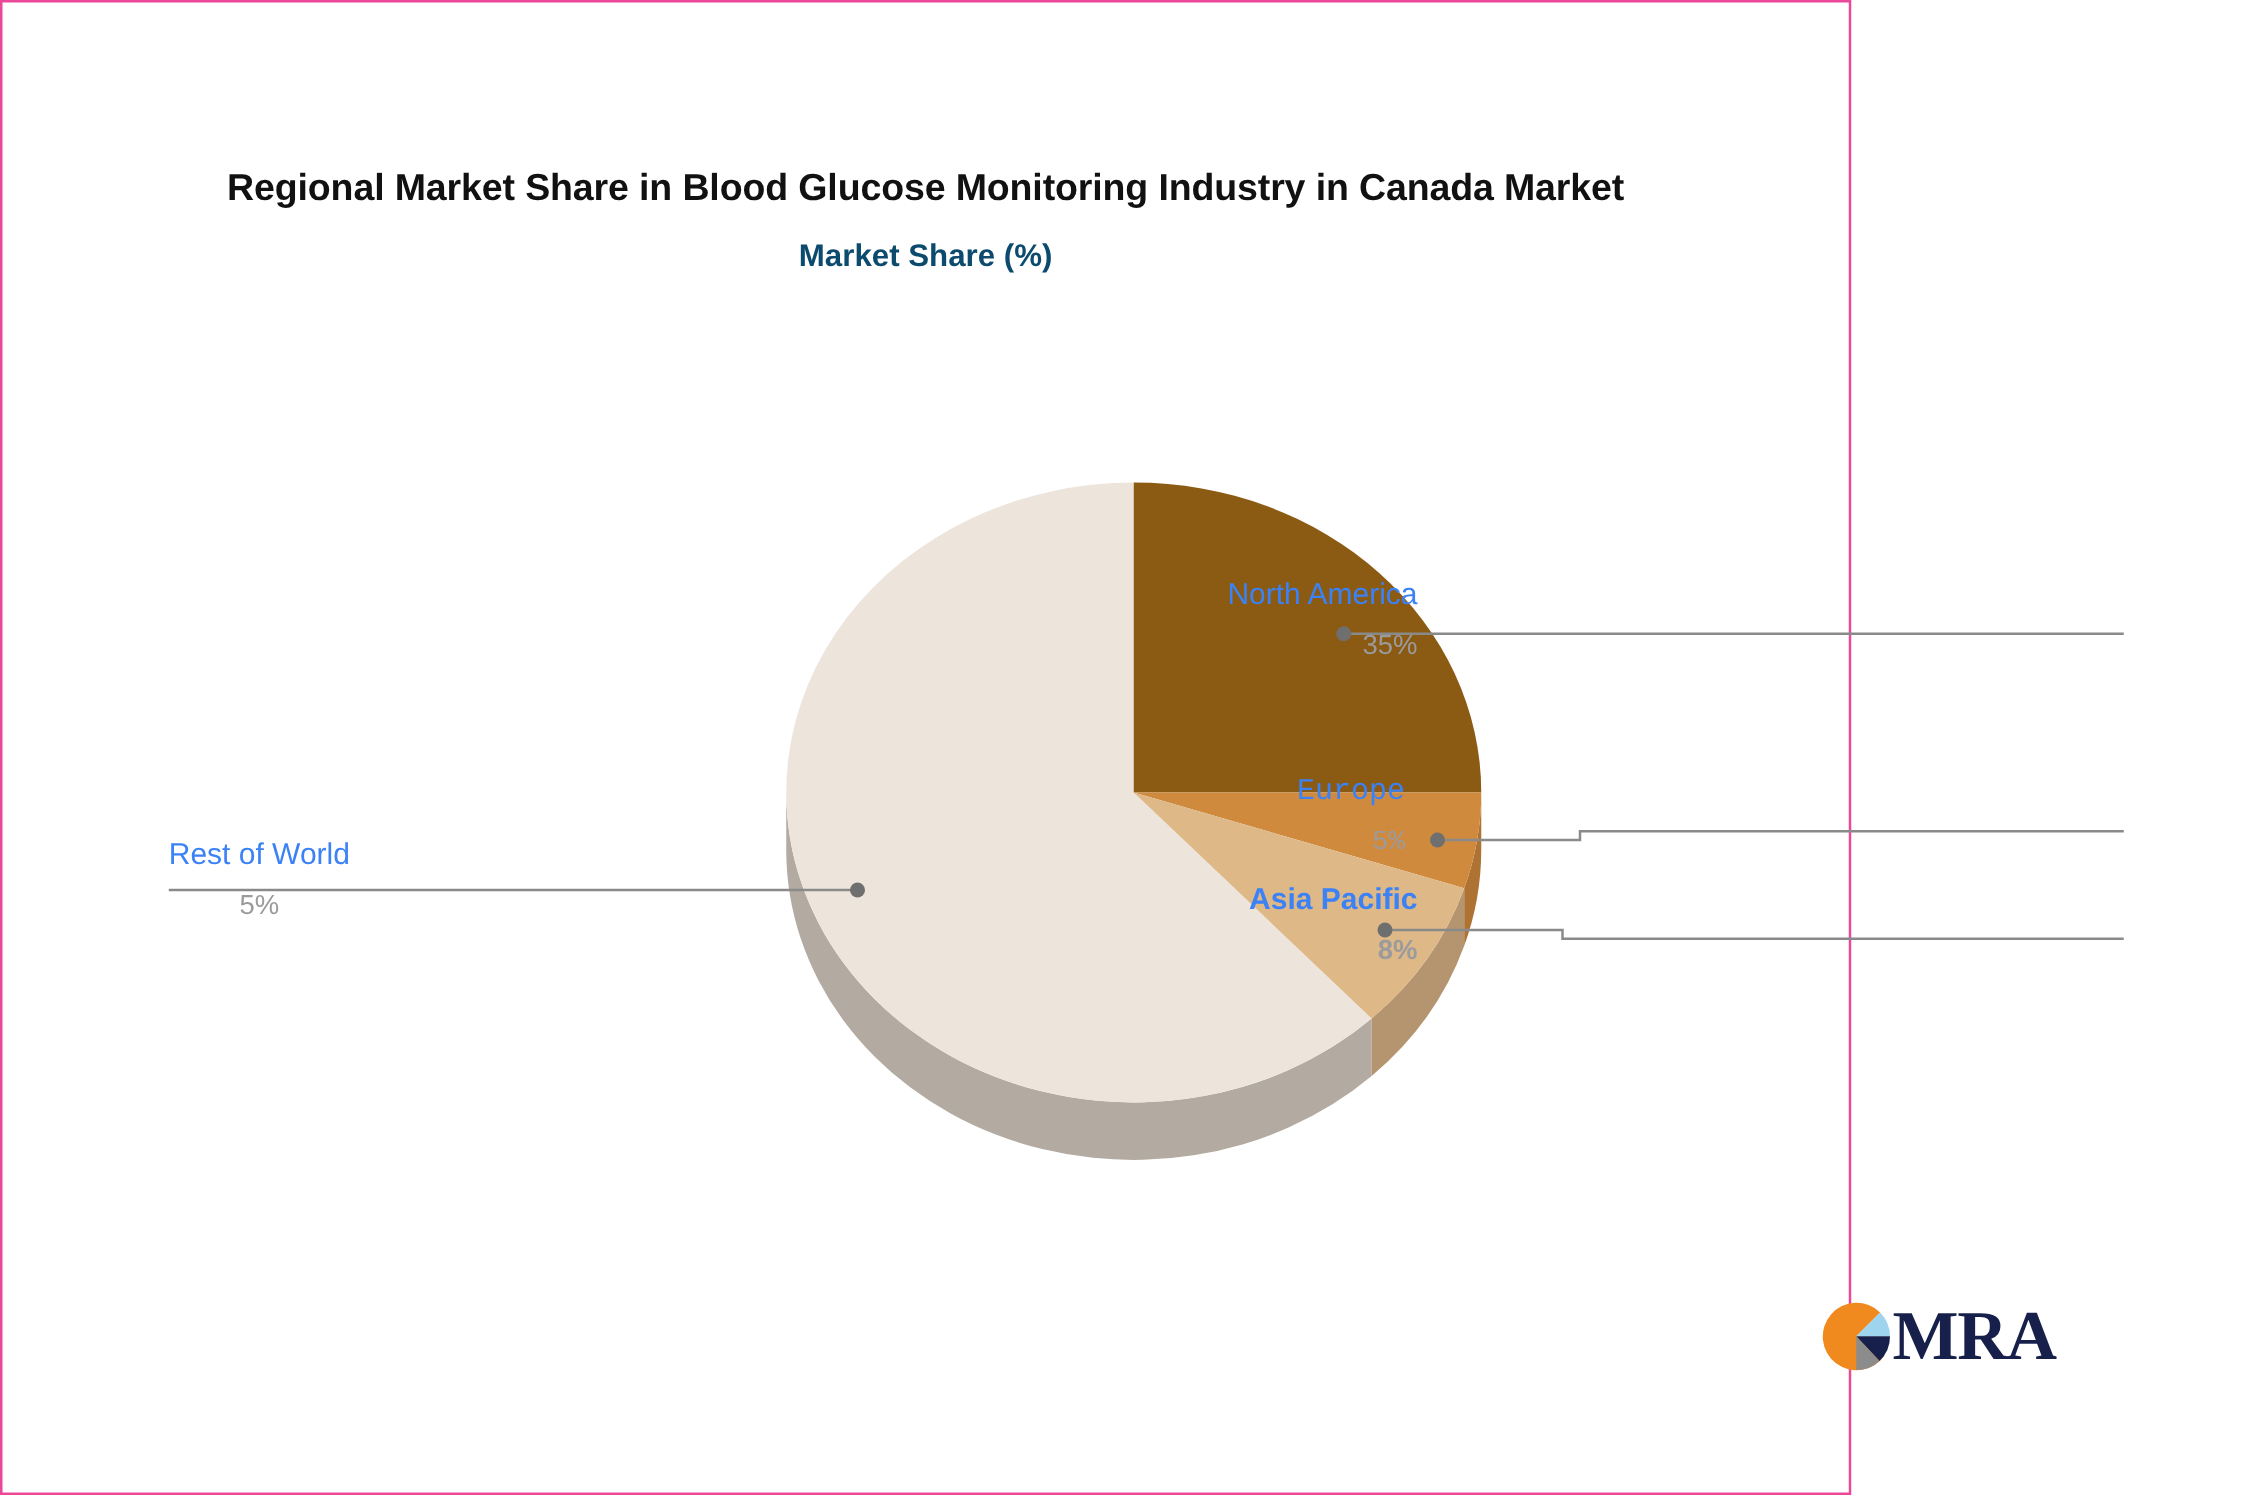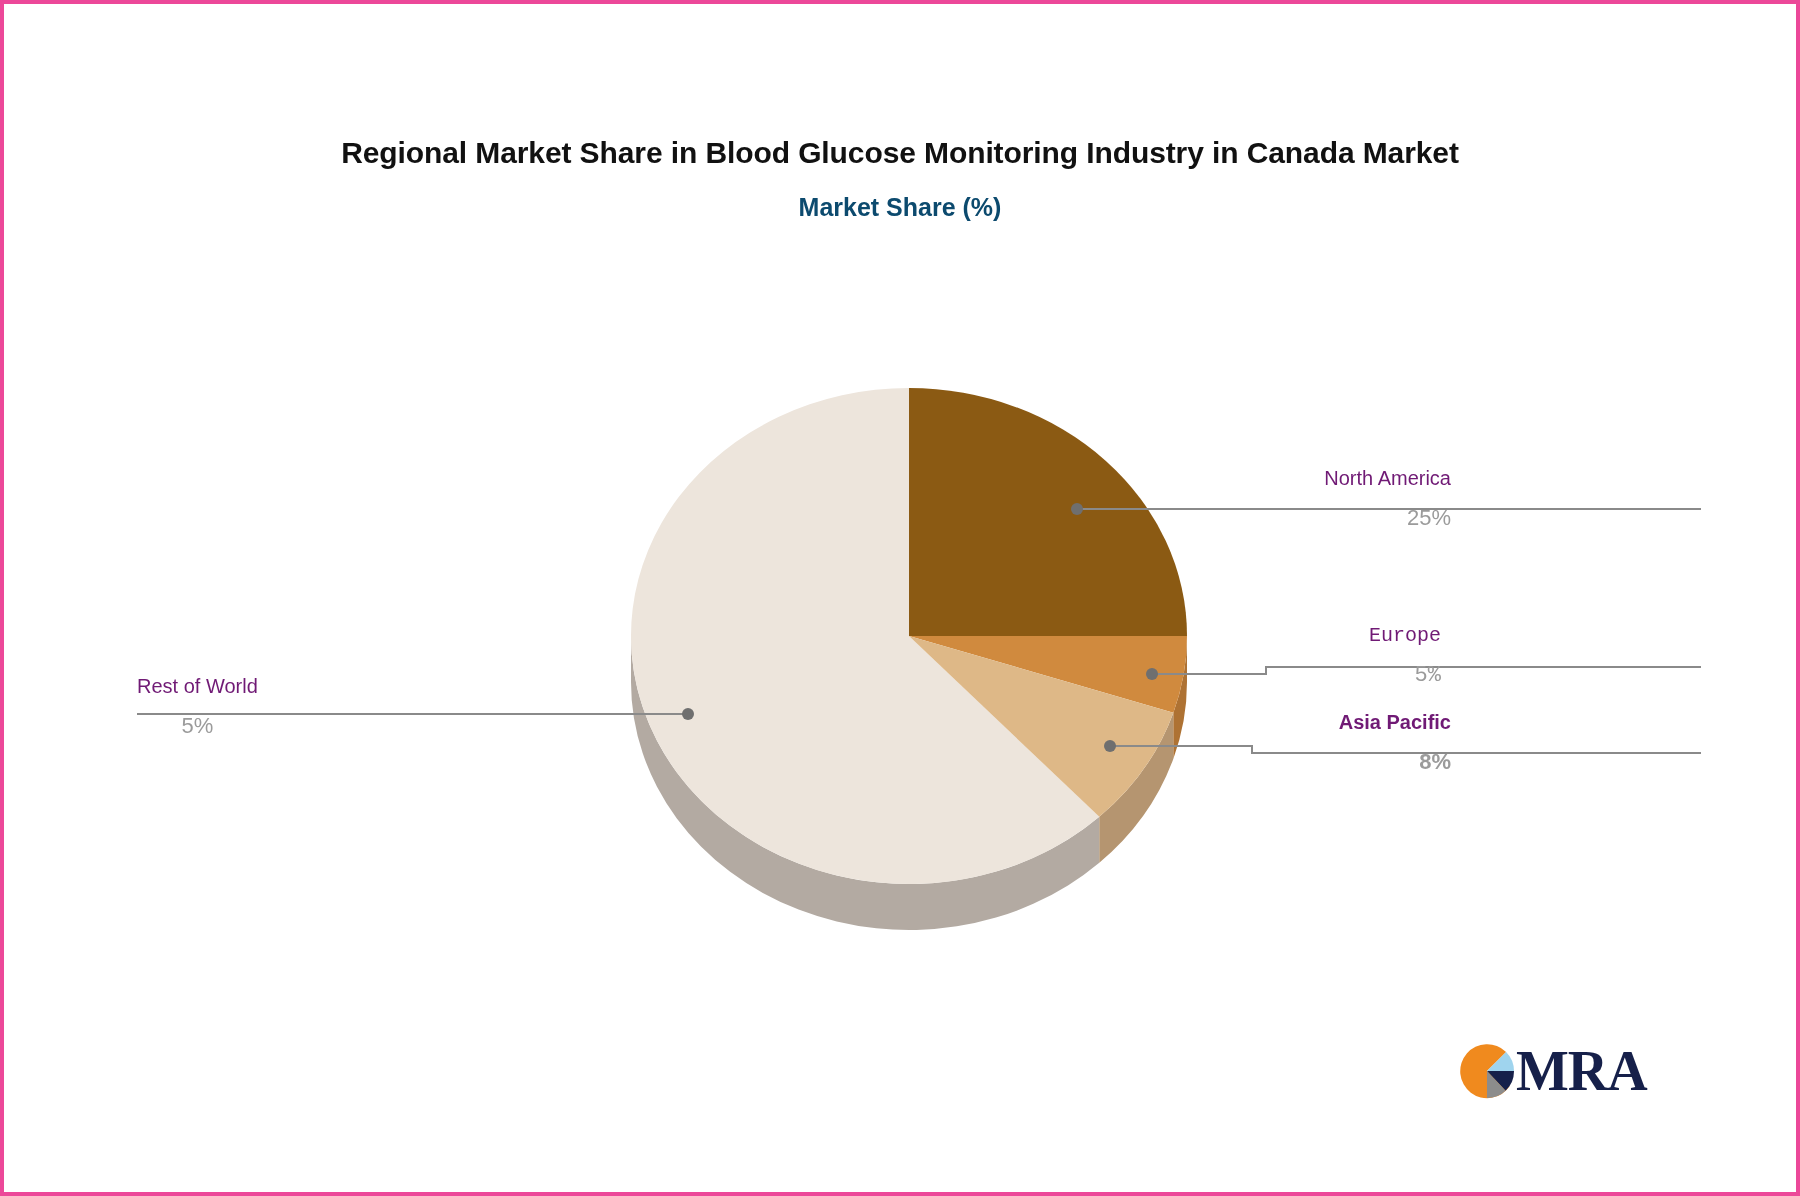--- a/index.html
+++ b/index.html
@@ -10,25 +10,25 @@
   body {
     width: 1800px;
     height: 1196px;
     font-family: "Liberation Sans", sans-serif;
     position: relative;
     overflow: hidden;
   }
   #canvas {
     position: absolute;
     left: 0; top: 0;
-    width: 1800px;
+    width: 1481px;
     height: 1196px;
     background: #ffffff;
     box-sizing: border-box;
-    border: 4px solid #ec4899;
+    border: 2px solid #ec4899;
   }
   .title {
     position: absolute;
     left: 0; right: 0;
     top: 132px;
     text-align: center;
     font-size: 30px;
     font-weight: bold;
     color: #111111;
     letter-spacing: -0.1px;
@@ -46,22 +46,22 @@
   }
   #pie-svg {
     position: absolute;
     left: 0; top: 0;
   }
   .label-group {
     position: absolute;
     white-space: nowrap;
   }
   .label-name {
-    font-size: 20px;
-    color: #701a75;
+    font-size: 24px;
+    color: #3b82f6;
     line-height: 30px;
   }
   .label-value {
     font-size: 22px;
     color: #9b9b9b;
     line-height: 30px;
     margin-top: 10px;
   }
   .lg-right { text-align: right; }
   .lg-left  { text-align: center; }
@@ -128,21 +128,21 @@
     <g fill="#6f6f6f">
       <circle cx="1073" cy="505" r="6"></circle>
       <circle cx="1148" cy="670" r="6"></circle>
       <circle cx="1106" cy="742" r="6"></circle>
       <circle cx="684" cy="710" r="6"></circle>
     </g>
   </svg>
 
   <div class="label-group lg-right" style="right:345px; top:459px;">
     <div class="label-name">North America</div>
-    <div class="label-value">25%</div>
+    <div class="label-value">35%</div>
   </div>
 
   <div class="label-group lg-right" style="right:355px; top:617px;font-family:Liberation Mono, monospace;">
     <div class="label-name">Europe</div>
     <div class="label-value">5%</div>
   </div>
 
   <div class="label-group lg-right" style="right:345px; top:703px;font-weight:bold;">
     <div class="label-name">Asia Pacific</div>
     <div class="label-value">8%</div>

